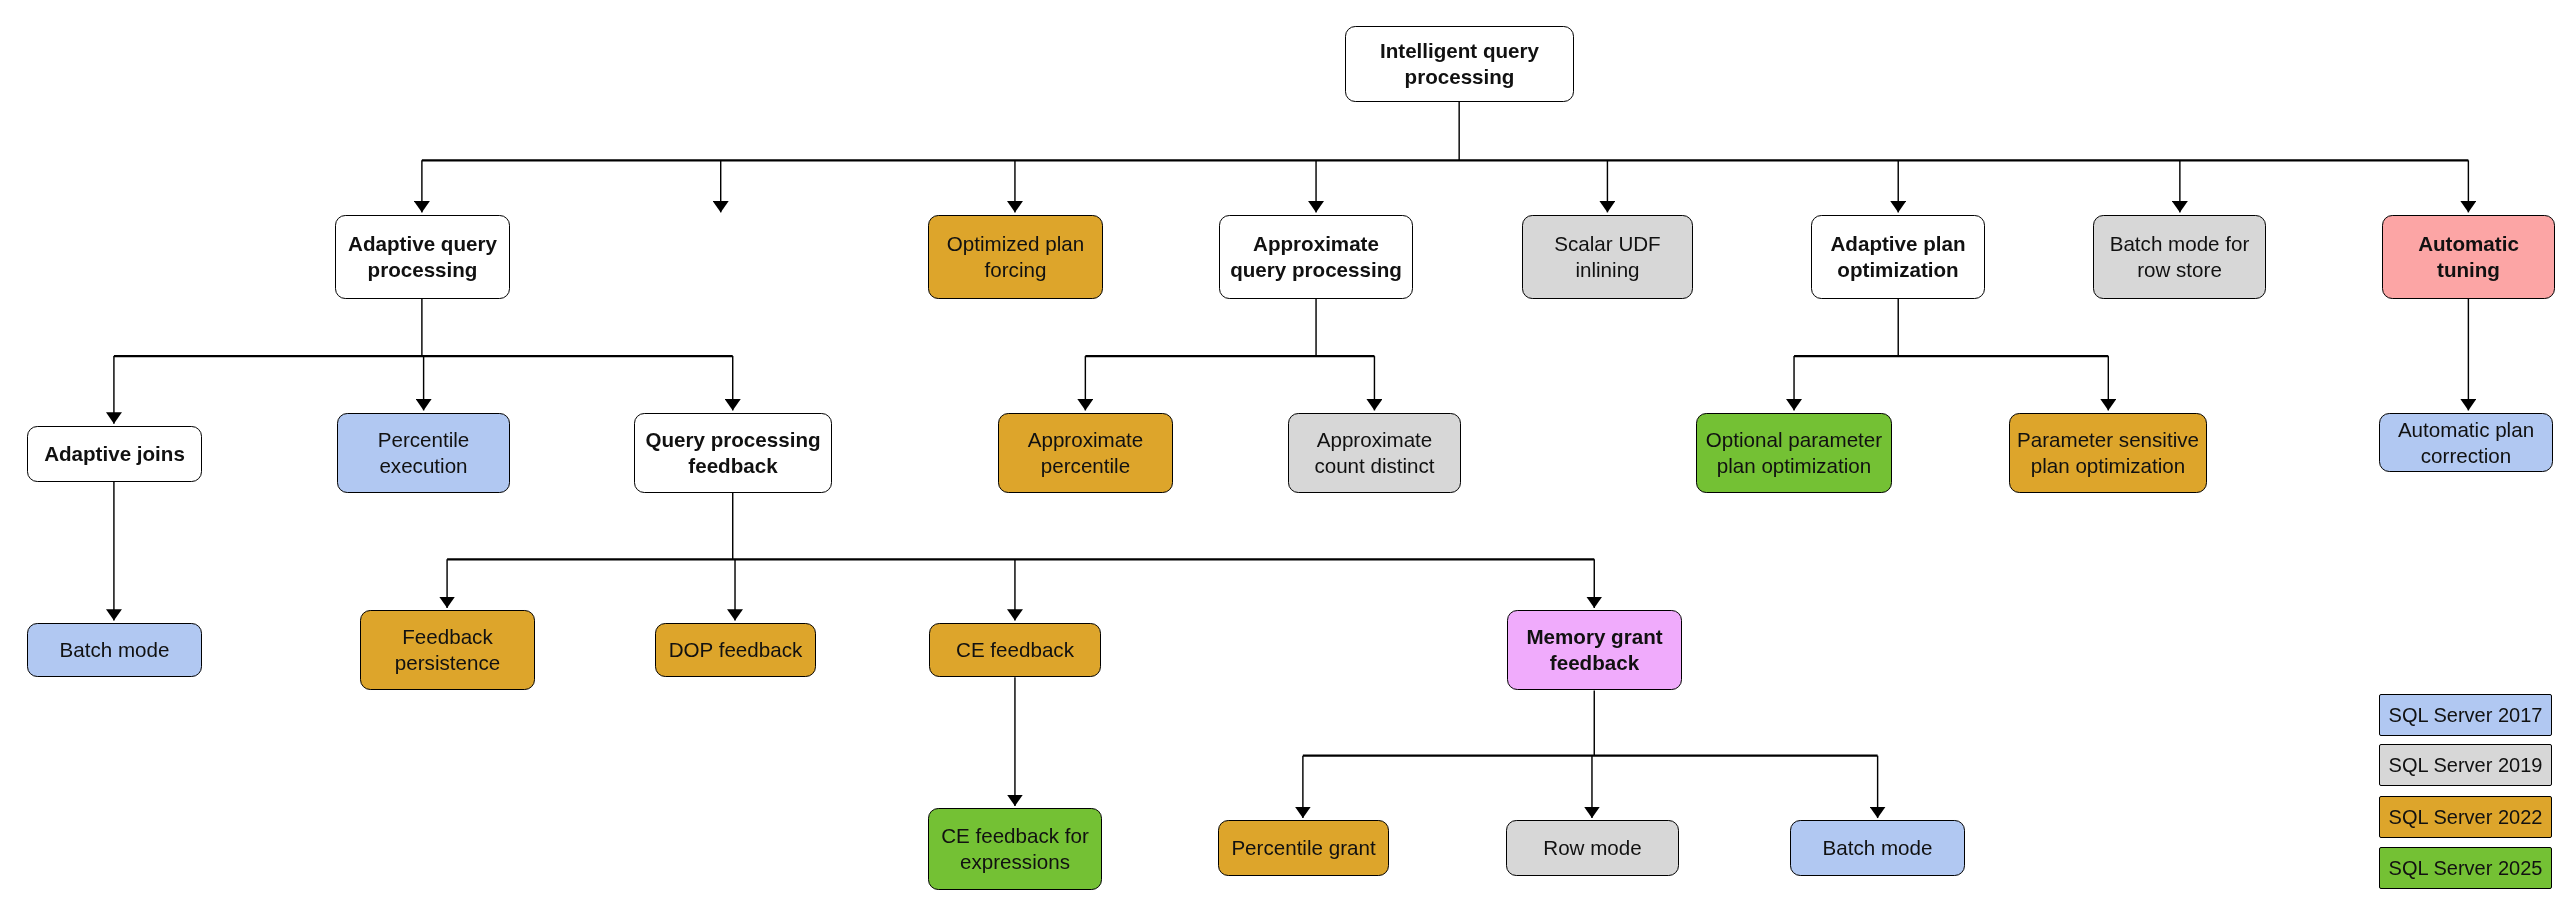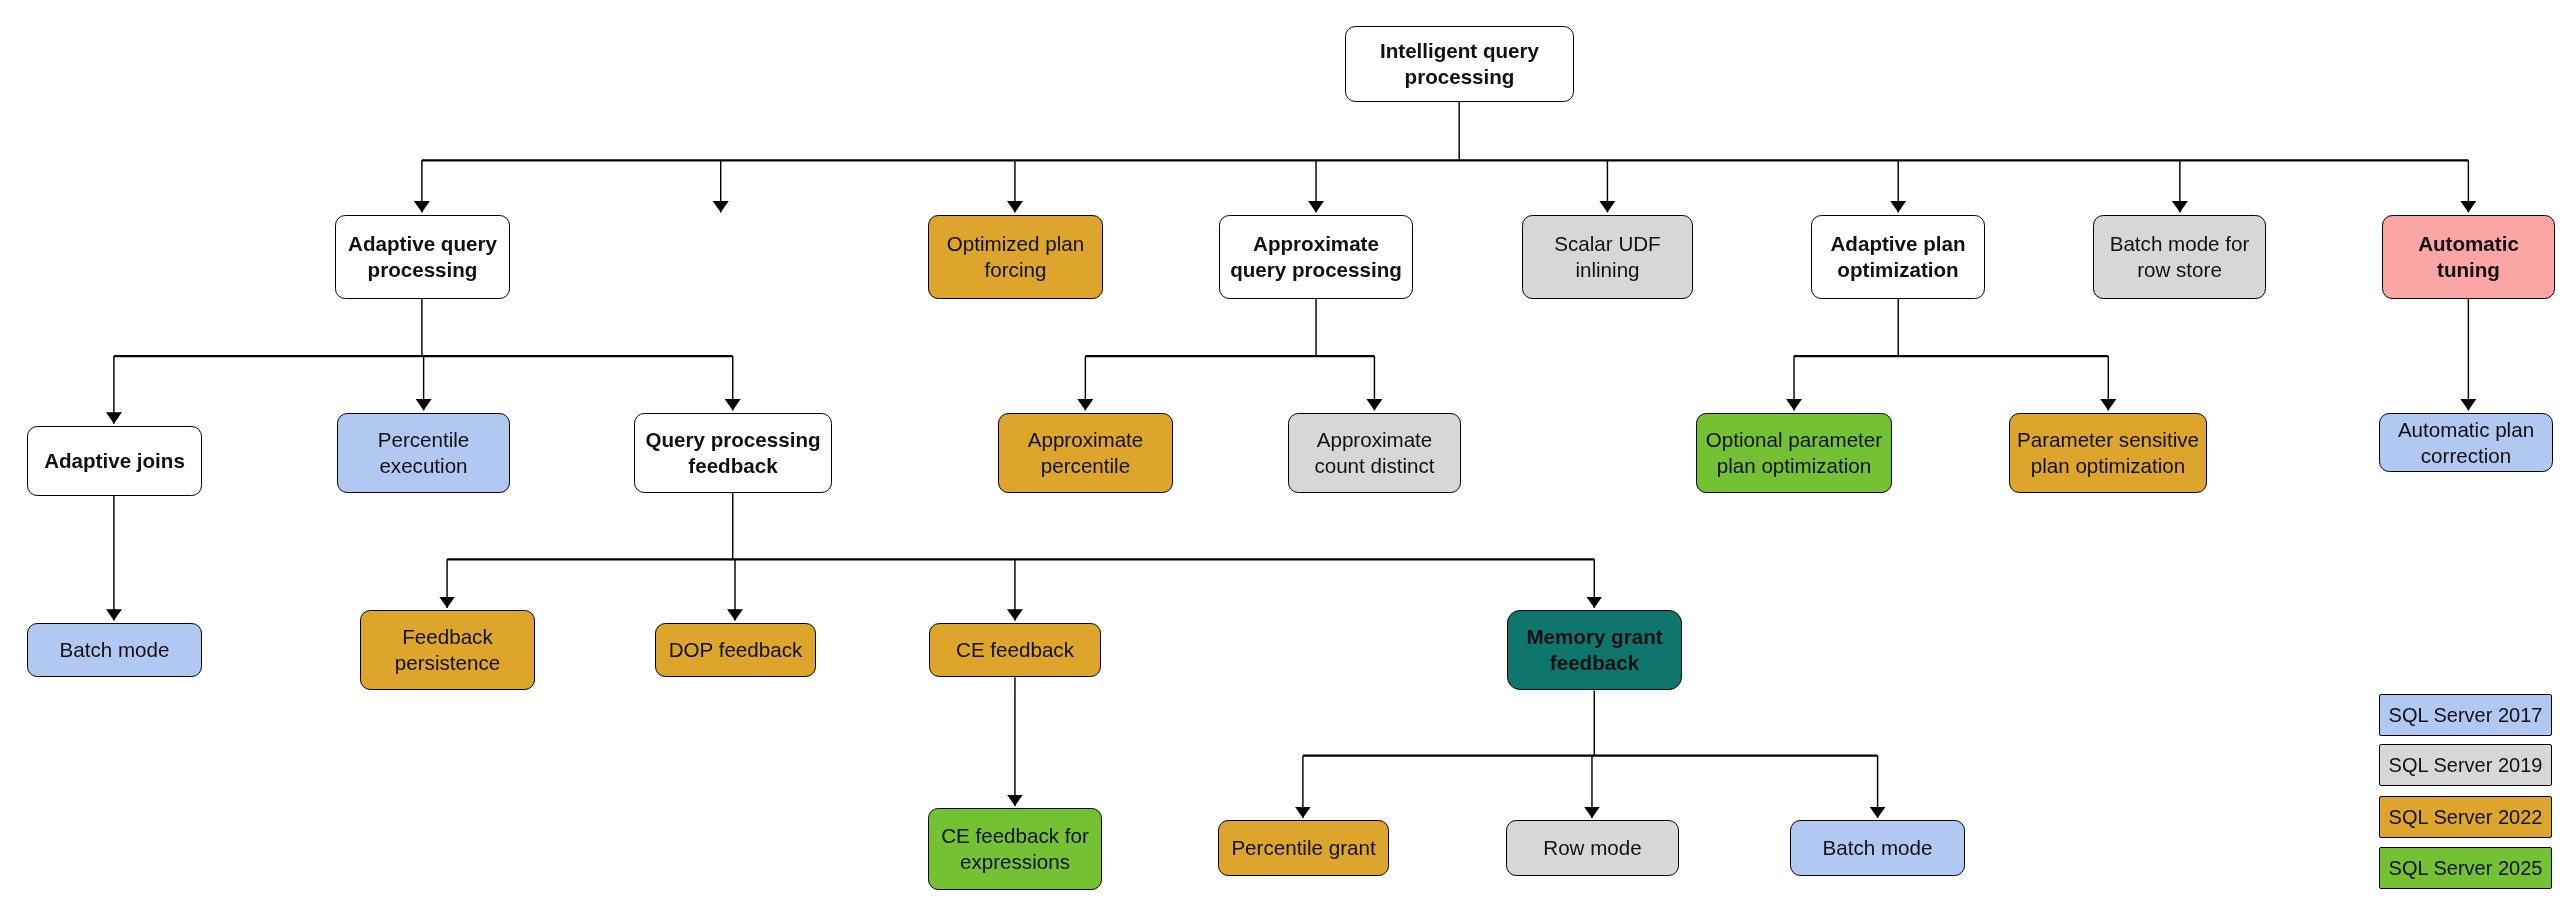--- a/index.html
+++ b/index.html
@@ -114,42 +114,42 @@
 query processing</div>
   <div class="node" style="left: 1522px; top: 215px; width: 171px; height: 84px; background-color: rgb(215, 215, 215);">Scalar UDF
 inlining</div>
   <div class="node cat" style="left: 1811px; top: 215px; width: 174px; height: 84px; background-color: rgb(255, 255, 255);">Adaptive plan
 optimization</div>
   <div class="node" style="left: 2093px; top: 215px; width: 173px; height: 84px; background-color: rgb(215, 215, 215);">Batch mode for
 row store</div>
   <div class="node cat" style="left: 2382px; top: 215px; width: 173px; height: 84px; background-color: #fca5a5;">Automatic
 tuning</div>
 
-  <div class="node cat" style="left: 27px; top: 426px; width: 175px; height: 70px; background-color: rgb(255, 255, 255);">Adaptive joins</div>
+  <div class="node cat" style="left: 27px; top: 426px; width: 175px; height: 56px; background-color: rgb(255, 255, 255);">Adaptive joins</div>
   <div class="node" style="left: 337px; top: 413px; width: 173px; height: 80px; background-color: rgb(177, 200, 242);">Percentile
 execution</div>
   <div class="node cat" style="left: 634px; top: 413px; width: 198px; height: 80px; background-color: rgb(255, 255, 255);">Query processing
 feedback</div>
   <div class="node" style="left: 998px; top: 413px; width: 175px; height: 80px; background-color: rgb(221, 165, 43);">Approximate
 percentile</div>
   <div class="node" style="left: 1288px; top: 413px; width: 173px; height: 80px; background-color: rgb(215, 215, 215);">Approximate
 count distinct</div>
   <div class="node" style="left: 1696px; top: 413px; width: 196px; height: 80px; background-color: rgb(116, 193, 52);">Optional parameter
 plan optimization</div>
   <div class="node" style="left: 2009px; top: 413px; width: 198px; height: 80px; background-color: rgb(221, 165, 43);">Parameter sensitive
 plan optimization</div>
   <div class="node" style="left: 2379px; top: 413px; width: 174px; height: 59px; background-color: rgb(177, 200, 242);">Automatic plan
 correction</div>
 
   <div class="node" style="left: 27px; top: 623px; width: 175px; height: 54px; background-color: rgb(177, 200, 242);">Batch mode</div>
   <div class="node" style="left: 360px; top: 610px; width: 175px; height: 80px; background-color: rgb(221, 165, 43);">Feedback
 persistence</div>
   <div class="node" style="left: 655px; top: 623px; width: 161px; height: 54px; background-color: rgb(221, 165, 43);">DOP feedback</div>
   <div class="node" style="left: 929px; top: 623px; width: 172px; height: 54px; background-color: rgb(221, 165, 43);">CE feedback</div>
-  <div class="node cat" style="left: 1507px; top: 610px; width: 175px; height: 80px; background-color: #0f766e; border-radius: 13px;">Memory grant
+  <div class="node cat" style="left: 1507px; top: 610px; width: 175px; height: 80px; background-color: #f0abfc;">Memory grant
 feedback</div>
 
   <div class="node" style="left: 928px; top: 808px; width: 174px; height: 82px; background-color: rgb(116, 193, 52);">CE feedback for
 expressions</div>
   <div class="node" style="left: 1218px; top: 820px; width: 171px; height: 56px; background-color: rgb(221, 165, 43);">Percentile grant</div>
   <div class="node" style="left: 1506px; top: 820px; width: 173px; height: 56px; background-color: rgb(215, 215, 215);">Row mode</div>
   <div class="node" style="left: 1790px; top: 820px; width: 175px; height: 56px; background-color: rgb(177, 200, 242);">Batch mode</div>
 
   <div class="legend-pill" style="left: 2379px; top: 694px; width: 173px; height: 42px; background-color: rgb(177, 200, 242);">SQL Server 2017</div>
   <div class="legend-pill" style="left: 2379px; top: 744px; width: 173px; height: 42px; background-color: rgb(215, 215, 215);">SQL Server 2019</div>

